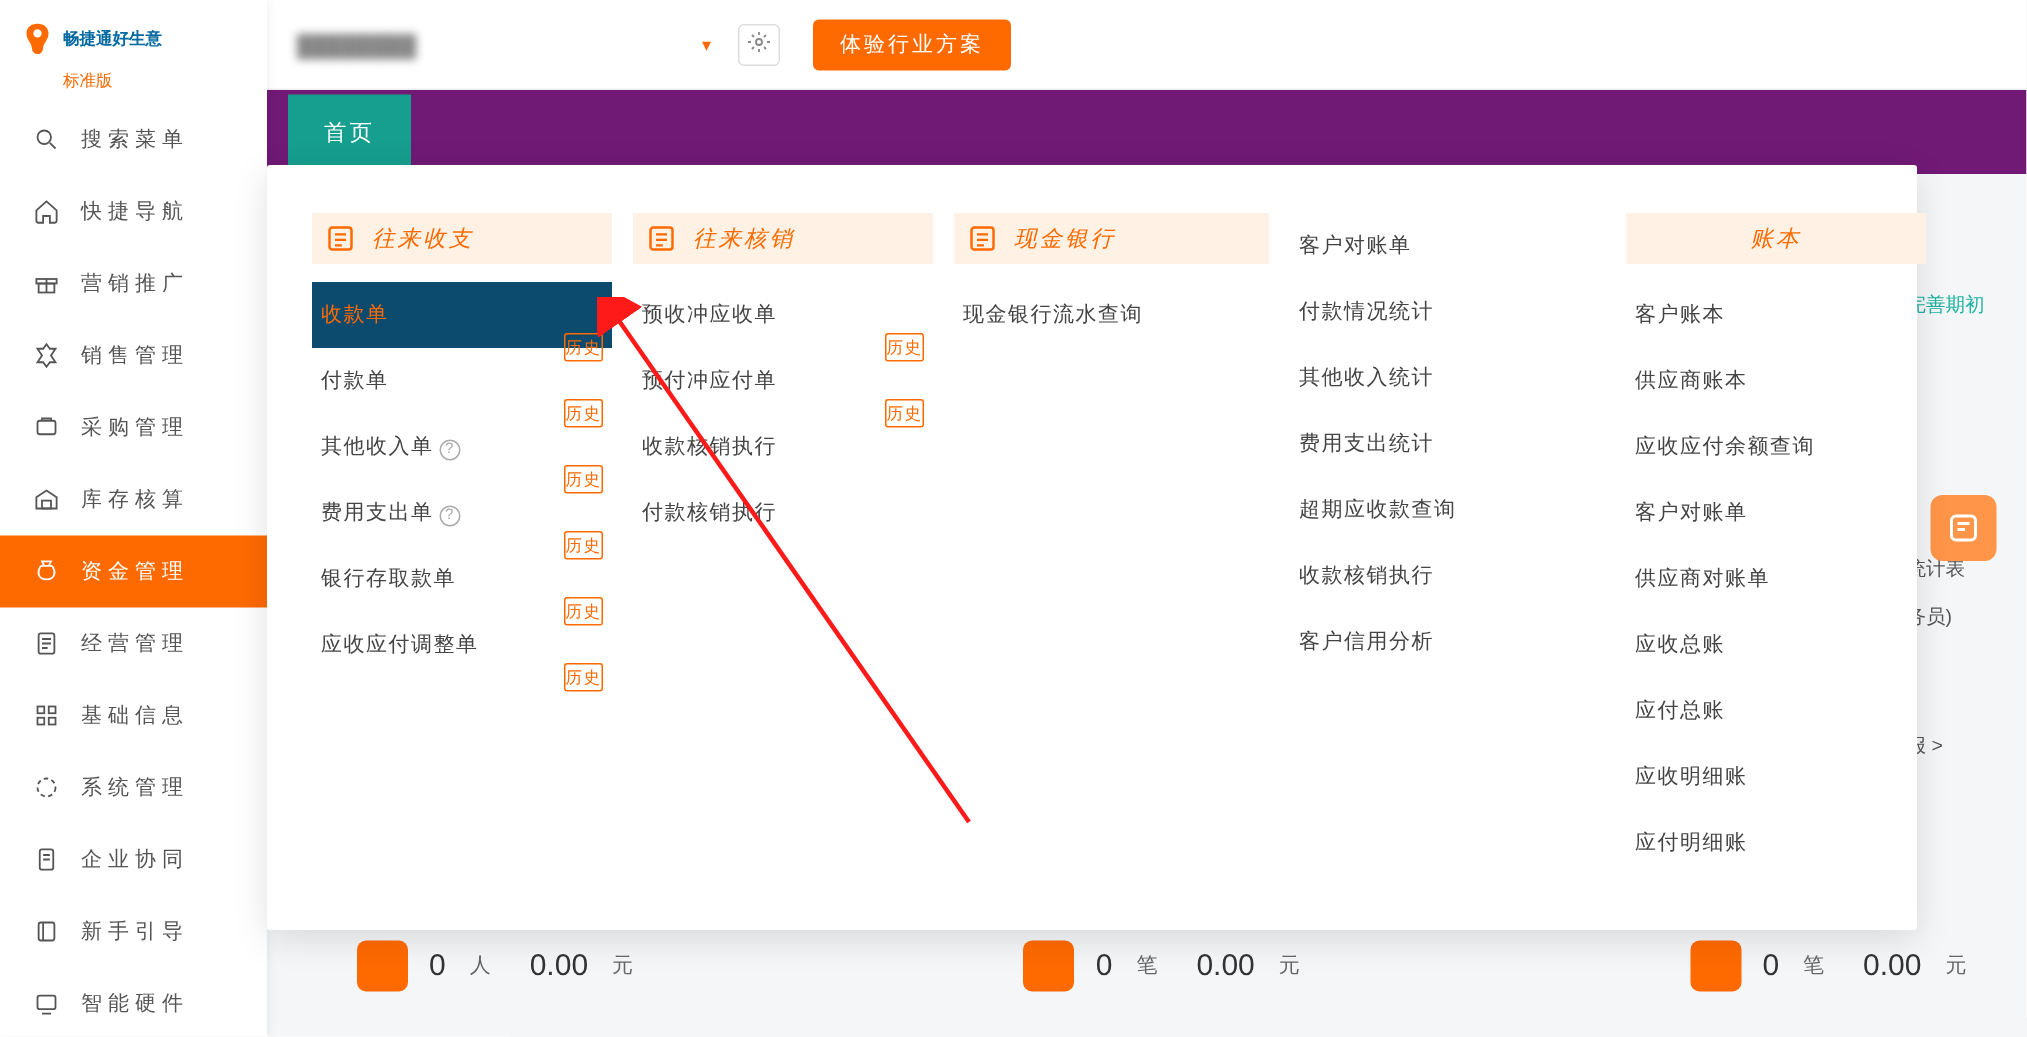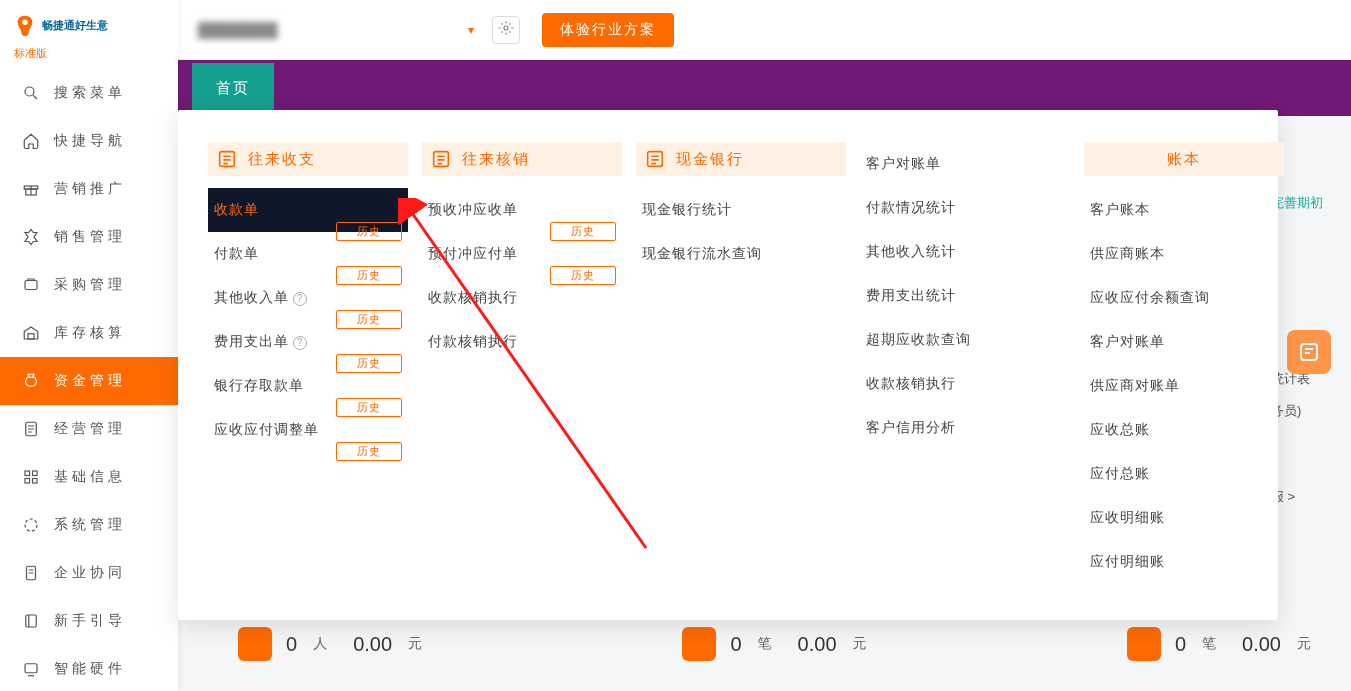--- a/index.html
+++ b/index.html
@@ -3,21 +3,21 @@
 <meta charset="utf-8">
 <style>
   * { box-sizing: border-box; margin: 0; padding: 0; }
   body { font-family: "Microsoft YaHei", "PingFang SC", sans-serif; font-size: 14px; color: #333; background: #f5f6f8; width: 1351px; height: 691px; overflow: hidden; position: relative; }
 
   
   .sidebar { position: absolute; left: 0; top: 0; width: 178px; height: 100%; background: #fff; z-index: 30; box-shadow: 2px 0 6px rgba(0,0,0,0.05);}
   .brand { height: 50px; display:flex; align-items:center; padding:0 14px; gap:6px;}
   .brand-logo { width:22px; height:22px; }
   .brand-text { color:#0369a1; font-weight:700; font-size:11px; }
-  .brand-sub { font-size:11px; color:#ff6a00; padding-left:14px; margin-top:-4px;}
+  .brand-sub { font-size:11px; color:#ff6a00; padding-left:14px; margin-top:-4px;margin-left:28px;}
   .nav { margin-top: 8px; }
   .nav-item { height: 48px; display:flex; align-items:center; padding:0 22px; gap:14px; color:#555; cursor:pointer; letter-spacing:4px;}
   .nav-item.active { background:#ff6a00; color:#fff; }
   .nav-icon { width:18px; height:18px; display:inline-flex; align-items:center; justify-content:center; color:inherit;}
   .nav-icon svg { stroke: currentColor; fill:none; stroke-width:1.6; }
 
   
   .topbar { position:absolute; left:178px; top:0; right:0; height:60px; background:#fff; display:flex; align-items:center; padding:0 20px; z-index:5; border-bottom:1px solid #eee;}
   .tenant { width:260px; color:#888; filter:blur(3px);}
   .dropdown-caret { color:#ff6a00; margin-left:10px; font-size:12px;}
@@ -39,26 +39,26 @@
   .stat-icon { width:34px; height:34px; background:#ff6a00; border-radius:6px; }
   .stat .big { font-size:20px; color:#333;}
   .stat .unit { font-size:14px; color:#666; margin-left:2px;}
 
   
   .mega { position:absolute; left:178px; top:110px; width:1100px; height:510px; background:#fff; border-radius:2px; box-shadow:0 6px 24px rgba(0,0,0,0.12); z-index:40; padding:28px 20px 10px 30px; border-top: 4px solid #fff;}
   .cols { display:grid; grid-template-columns: 200px 200px 210px 210px 200px; gap:14px;}
   .col-head { height:34px; background:#fff2e5; display:flex; align-items:center; gap:10px; padding:0 8px; margin-bottom:12px;}
   .col-head.noicon { justify-content:center; }
   .col-head .hicon { width:22px; height:22px; color:#ff6a00; }
-  .col-head .htxt { color:#ff6a00; font-size:15px; letter-spacing:2px;}
+  .col-head .htxt { color:#ff6a00; font-size:15px; letter-spacing:2px;font-style:italic;}
   .menu-item { height:44px; display:flex; align-items:center; justify-content:space-between; padding:0 6px; cursor:pointer;}
-  .menu-item.selected { background:#0f172a; }
+  .menu-item.selected { background:#0c4a6e; }
   .menu-item .label { color:#444; letter-spacing:1px;}
   .menu-item.selected .label { color:#ff6a00; }
-  .hist-tag { border:1px solid #ff6a00; color:#ff6a00; font-size:11px; padding:1px 20px; border-radius:2px; letter-spacing:1px;margin-top:43px;}
+  .hist-tag { border:1px solid #ff6a00; color:#ff6a00; font-size:11px; padding:1px 0; border-radius:2px; letter-spacing:1px;margin-top:43px;}
   .qmark { display:inline-block; width:14px; height:14px; border:1px solid #aaa; border-radius:50%; font-size:10px; line-height:12px; text-align:center; color:#aaa; margin-left:4px;}
 
   
   .arrow { position:absolute; left:398px; top:198px; width:260px; height:360px; z-index:60; pointer-events:none;}
 </style>
 </head>
 <body>
 
 <aside class="sidebar">
   <div class="brand">
@@ -309,23 +309,20 @@
       </div>
       <div>
         <div class="col-head">
           <span class="hicon"><svg viewBox="0 0 24 24" fill="none" stroke="#ff6a00" stroke-width="1.8">
               <rect x="4" y="4" width="16" height="16" rx="2"></rect>
               <path d="M8 9h8M8 13h8M8 17h5"></path>
             </svg></span>
           <span class="htxt">现金银行</span>
         </div>
         <div class="menu-item">
-          <span class="label">现金银行统计</span>
-        </div>
-        <div class="menu-item">
           <span class="label">现金银行流水查询</span>
         </div>
       </div>
       <div>
         <div class="menu-item">
           <span class="label">客户对账单</span>
         </div>
         <div class="menu-item">
           <span class="label">付款情况统计</span>
         </div>

